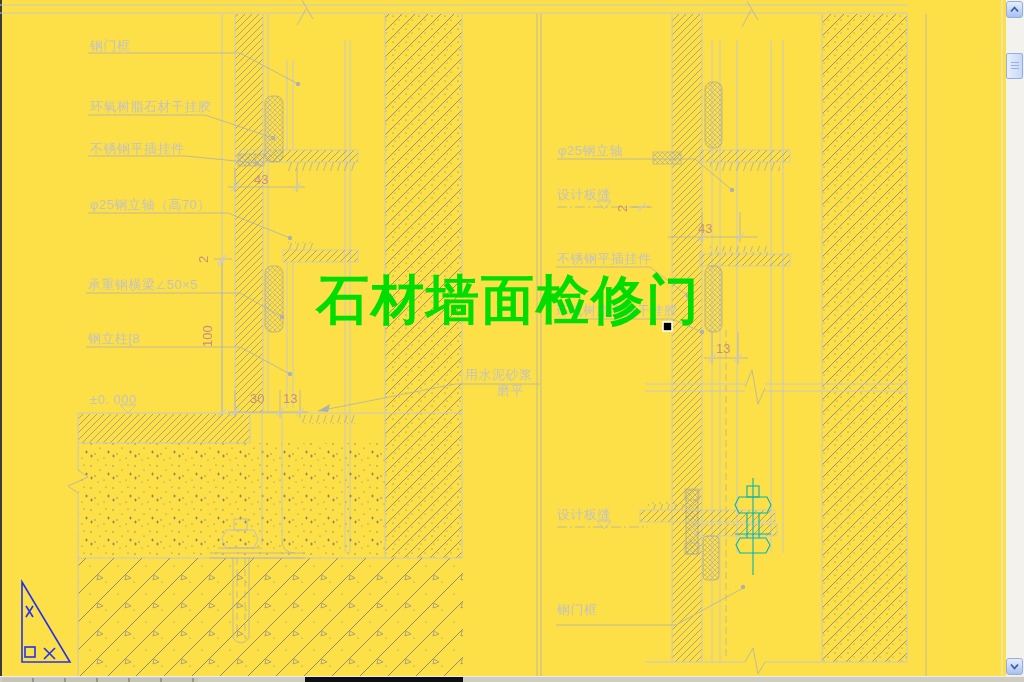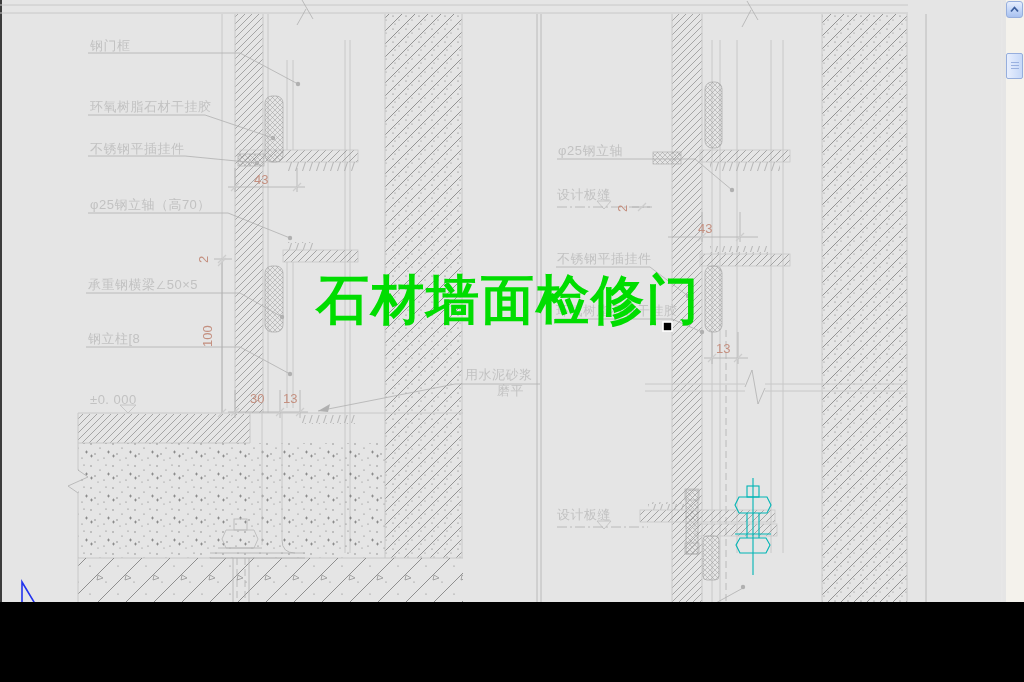--- a/index.html
+++ b/index.html
@@ -1,16 +1,16 @@
 <!DOCTYPE html>
 <html><head>
 <meta charset="utf-8">
 <style>
   html,body{margin:0;padding:0;background:#000;}
-  .stage{position:relative;width:1024px;height:602px;background:#e5e5e5;overflow:hidden;
+  .stage{position:relative;width:1024px;height:682px;background:#fde047;overflow:hidden;
          font-family:"Liberation Sans",sans-serif;}
   svg text{font-family:"Liberation Sans",sans-serif;}
   .ln{stroke:#c8c8c8;stroke-width:1;fill:none;}
   .lnt{stroke:#b0b0b0;stroke-width:.8;fill:none;}
   .lbl{fill:#c2c2c2;font-size:13px;letter-spacing:.5px;}
   .dim{fill:#c49080;font-size:13px;}
   .dot{fill:#b0b0b0;}
   .tick{stroke:#cdcdcd;stroke-width:1.2;}
   .dash{stroke-dasharray:7 4;}
   .dashdot{stroke-dasharray:10 3 2 3;}

